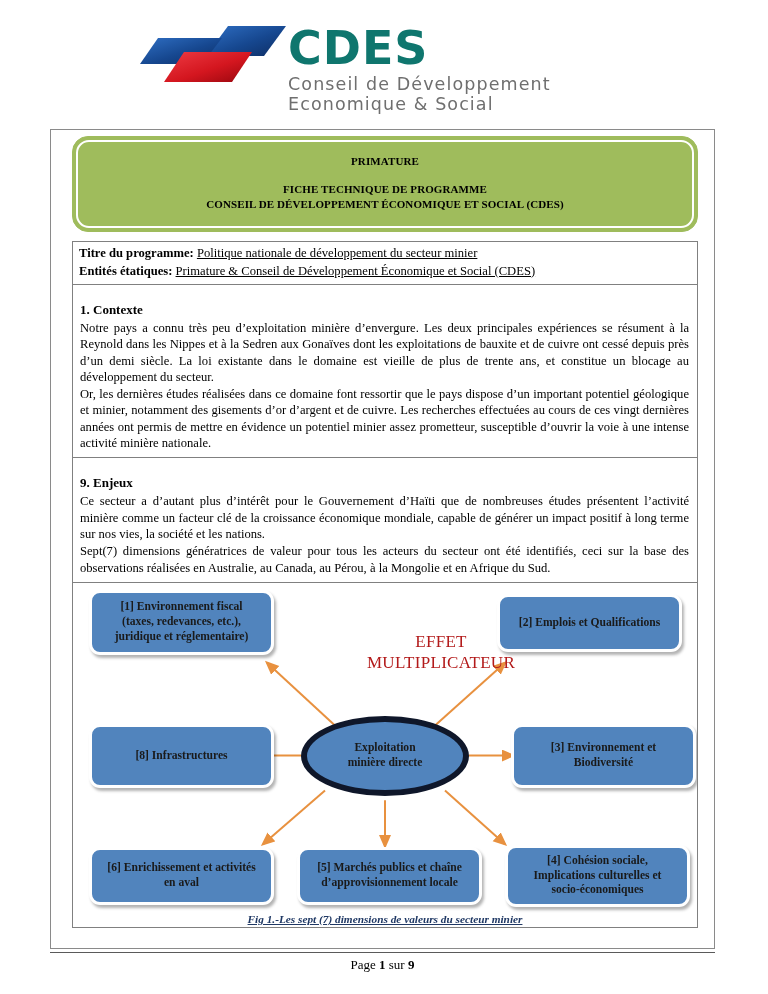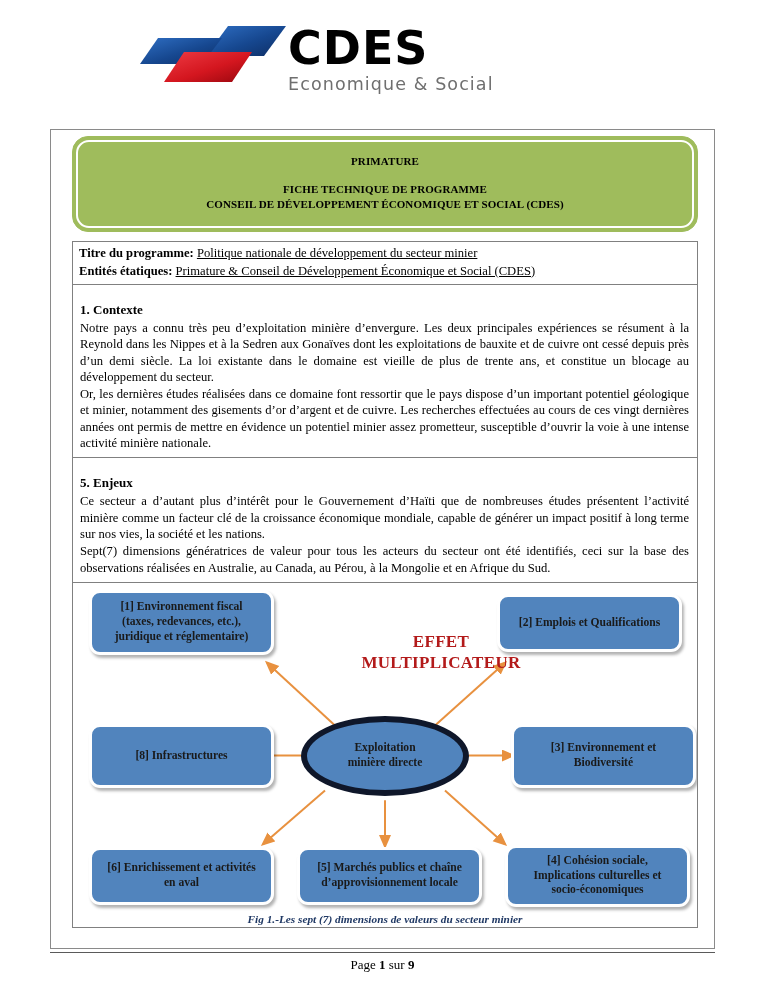--- a/index.html
+++ b/index.html
@@ -38,21 +38,21 @@
   .logo-text {
     position: absolute;
     left: 148px;
     top: 0px;
   }
   .logo-cdes {
     font-family: "DejaVu Sans", sans-serif;
     font-weight: bold;
     font-size: 46px;
     letter-spacing: 1px;
-    color: #000000;
+    color: #0f766e;
     line-height: 52px;
   }
   .logo-sub {
     font-family: "DejaVu Sans", sans-serif;
     font-size: 17.5px;
     letter-spacing: 1.1px;
     color: #6f6f6f;
     line-height: 19px;
     margin-top: 1px;
     white-space: nowrap;
@@ -178,33 +178,34 @@
     font-weight: bold;
     font-size: 11.6px;
     line-height: 14.5px;
     color: #1a1a1a;
     box-sizing: border-box;
   }
   .effet {
     position: absolute;
     text-align: center;
     color: #b31a1a;
-    font-weight: bold;
+    font-weight: normal;
     font-size: 17px;
     line-height: 21px;
     letter-spacing: 0.3px;
   }
   .fig-caption {
     position: absolute;
     width: 100%;
     text-align: center;
     font-style: italic;
     font-weight: bold;
     font-size: 11.3px;
     color: #1f3864;
+    text-decoration: underline;
   }
 
   
   .footer {
     position: absolute;
     left: 50px;
     top: 952px;
     width: 665px;
     text-align: center;
   }
@@ -236,20 +237,21 @@
           <stop offset="55%" stop-color="#d4161f"></stop>
           <stop offset="100%" stop-color="#96060d"></stop>
         </linearGradient>
       </defs>
       <polygon points="88,2 146,2 124,32 66,32" fill="url(#gblue)"></polygon>
       <polygon points="18,14 82,14 62,40 0,40" fill="url(#gblue)"></polygon>
       <polygon points="44,28 112,28 92,58 24,58" fill="url(#gred)"></polygon>
     </svg>
     <div class="logo-text">
       <div class="logo-cdes">CDES</div>
+      <div class="logo-sub">Conseil de Développement</div>
       <div class="logo-sub">Economique &amp; Social</div>
     </div>
   </div>
 </div>
 
 <div class="page-frame"></div>
 
 <div class="content">
 
   <div class="banner">
@@ -272,21 +274,21 @@
     </div>
   </div>
 
   <div class="section-box first">
     <div class="section-title">1. Contexte</div>
     <p class="para">Notre pays a connu très peu d’exploitation minière d’envergure. Les deux principales expériences se résument à la Reynold dans les Nippes et à la Sedren aux Gonaïves dont les exploitations de bauxite et de cuivre ont cessé depuis près d’un demi siècle. La loi existante dans le domaine est vieille de plus de trente ans, et constitue un blocage au développement du secteur.</p>
     <p class="para">Or, les dernières études réalisées dans ce domaine font ressortir que le pays dispose d’un important potentiel géologique et minier, notamment des gisements d’or d’argent et  de cuivre. Les recherches effectuées au cours de ces vingt dernières années ont permis de mettre en évidence un potentiel minier assez prometteur, susceptible d’ouvrir la voie à une intense activité minière nationale.</p>
   </div>
 
   <div class="section-box">
-    <div class="section-title">5. Enjeux</div>
+    <div class="section-title">9. Enjeux</div>
     <p class="para">Ce secteur a d’autant plus d’intérêt pour le Gouvernement d’Haïti que de nombreuses études présentent l’activité minière comme un facteur clé de la croissance économique mondiale, capable de générer un impact positif à long terme sur nos vies, la société et les nations.</p>
     <p class="para">Sept(7) dimensions génératrices de valeur pour tous les acteurs du secteur ont été identifiés, ceci sur la base des observations réalisées en Australie, au Canada, au Pérou, à la Mongolie et en Afrique du Sud.</p>
   </div>
 
   <div class="diagram-box">
 
     <svg class="diag-svg" viewBox="0 0 624 345" preserveAspectRatio="none">
       <defs>
         <marker id="ah" markerWidth="7" markerHeight="7" refX="5.6" refY="3" orient="auto">
           <path d="M0,0 L7,3 L0,6 z" fill="#e8913f"></path>

